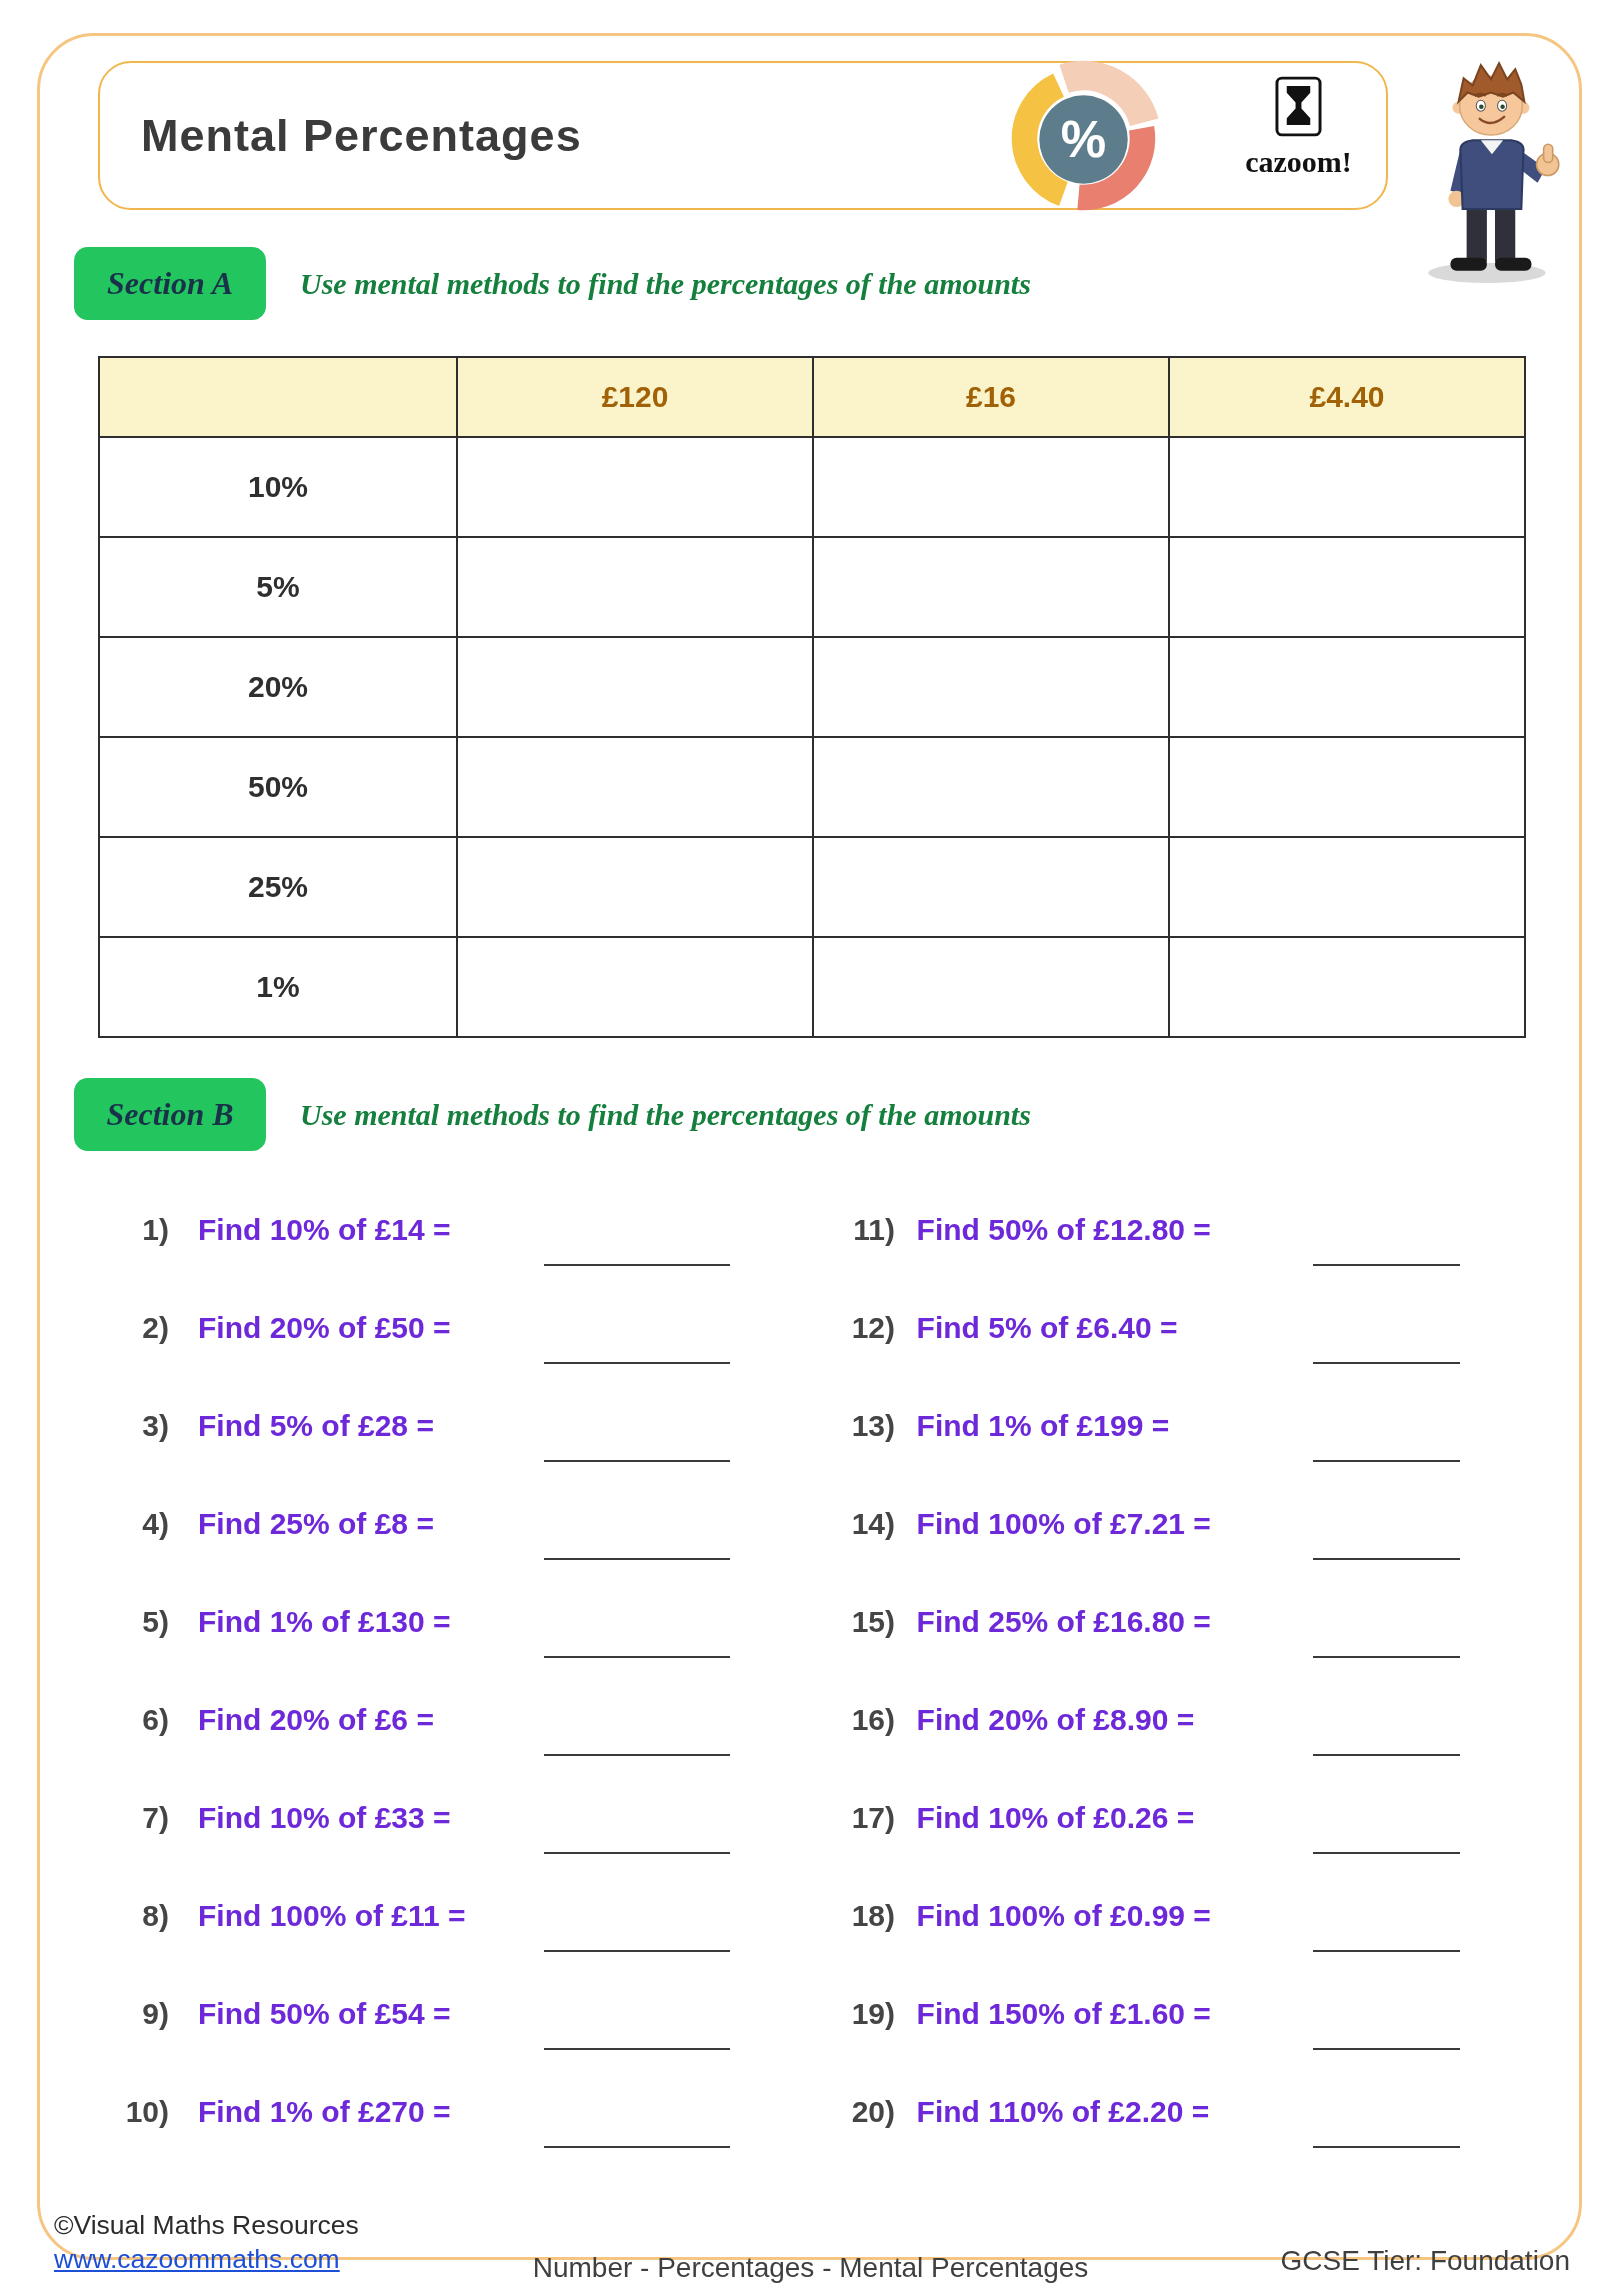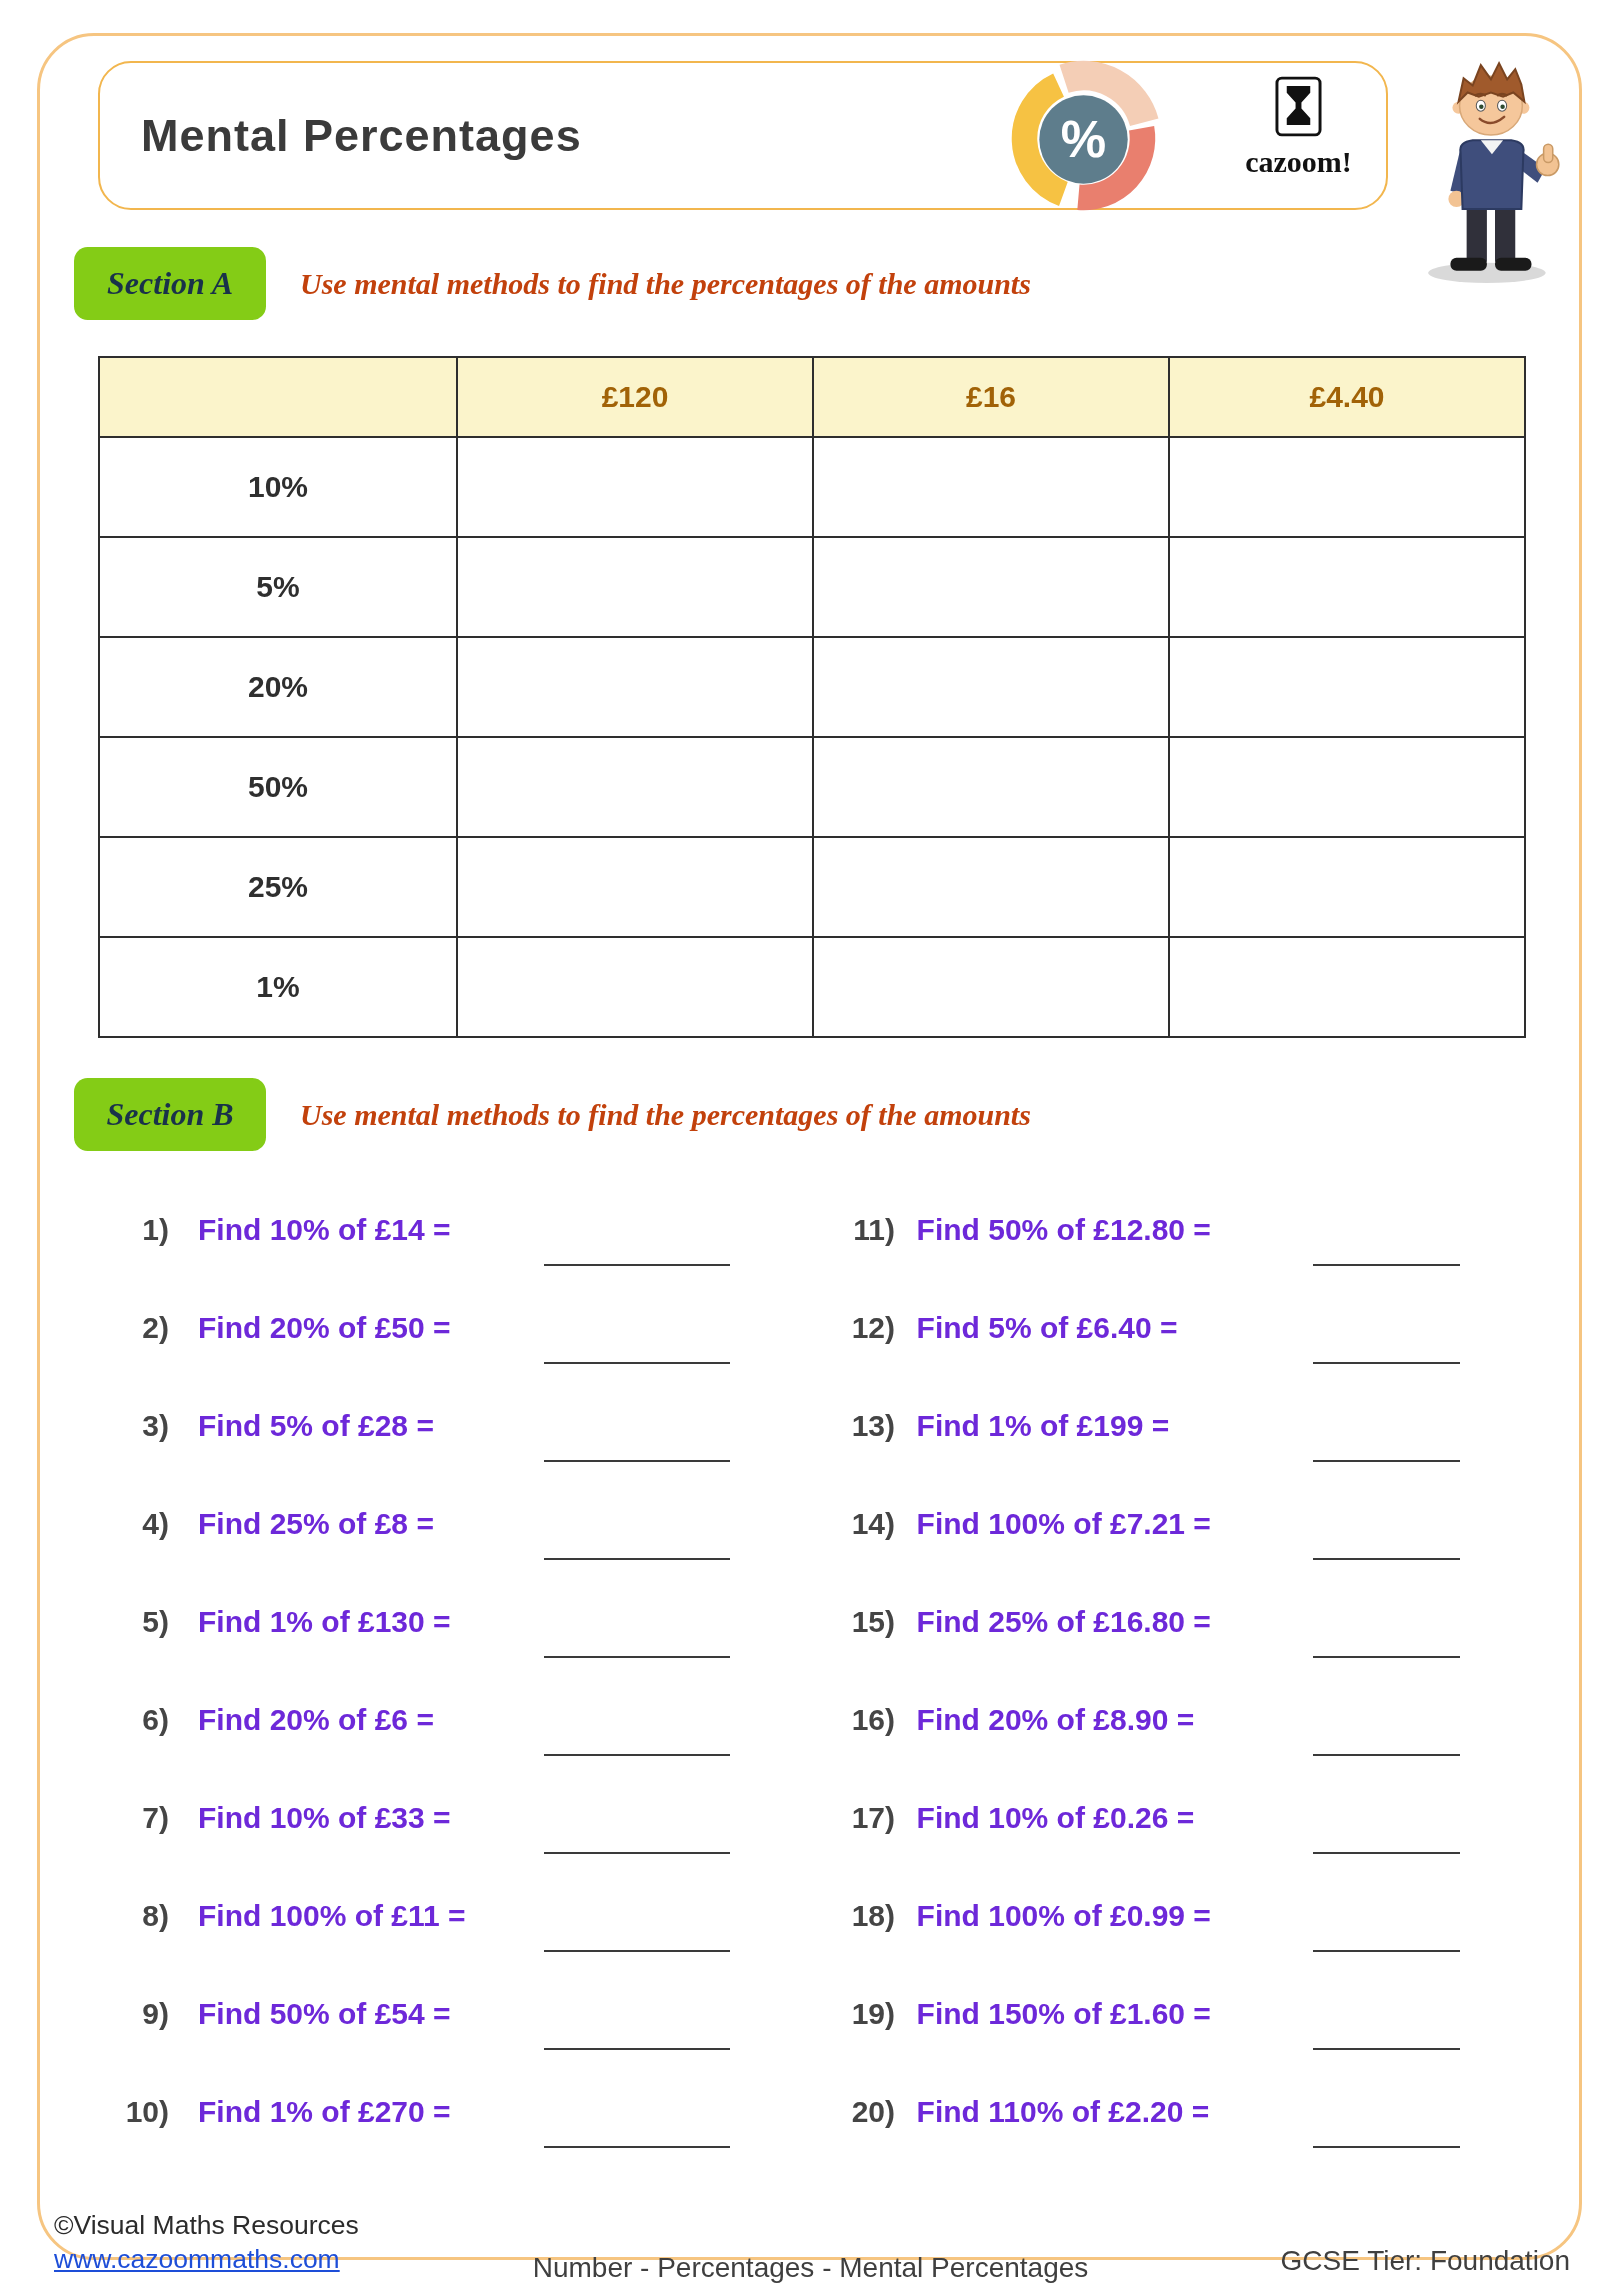--- a/index.html
+++ b/index.html
@@ -14,28 +14,28 @@
   .page-title{position:absolute;left:41px;top:50%;transform:translateY(-50%);
          font-size:45px;font-weight:bold;color:#3b3b3b;letter-spacing:1px;margin:0;}
   .percent-icon{position:absolute;left:1000px;top:55px;width:169px;height:169px;}
   .logo{position:absolute;left:1220px;top:76px;width:157px;height:123px;text-align:center;}
   .logo-icon{display:block;margin:0 auto;}
   .logo-text{font-family:"Liberation Serif",serif;font-weight:bold;font-size:30px;
          color:#121212;letter-spacing:0px;margin-top:8px;}
   .mascot{position:absolute;left:1392px;top:51px;width:206px;height:233px;}
 
   
-  .section-pill{position:absolute;width:192px;height:73px;background:#84cc16;border-radius:13.7px;
+  .section-pill{position:absolute;width:192px;height:73px;background:#22c55e;border-radius:13.7px;
          display:flex;align-items:center;justify-content:center;}
   .section-pill span{font-family:"Liberation Serif",serif;font-style:italic;font-weight:bold;
          font-size:32px;color:#19324a;}
   .pill-a{left:74px;top:247px;}
   .pill-b{left:74px;top:1078px;}
   .instruction{position:absolute;font-family:"Liberation Serif",serif;font-style:italic;
-         font-size:30px;color:#c2410c;font-weight:600;}
+         font-size:30px;color:#15803d;font-weight:600;}
   .instr-a{left:300px;top:267px;}
   .instr-b{left:300px;top:1098px;}
 
   
   .grid{position:absolute;left:98px;top:356px;width:1428px;border-collapse:collapse;
          table-layout:fixed;}
   .grid th,.grid td{border:2.5px solid #2e2e2e;text-align:center;vertical-align:middle;
          background:#ffffff;}
   .grid thead th{height:76px;background:#FBF4CB;font-size:30px;font-weight:bold;color:#a16207;}
   .grid tbody th{height:96px;font-size:30px;font-weight:600;color:#2f2f2f;background:#fff;}

